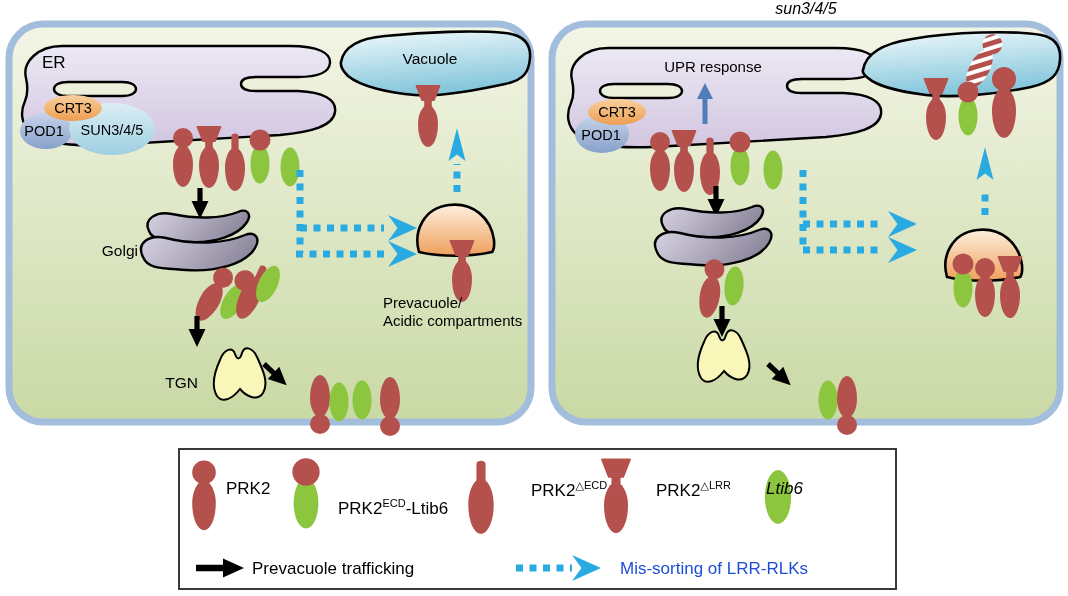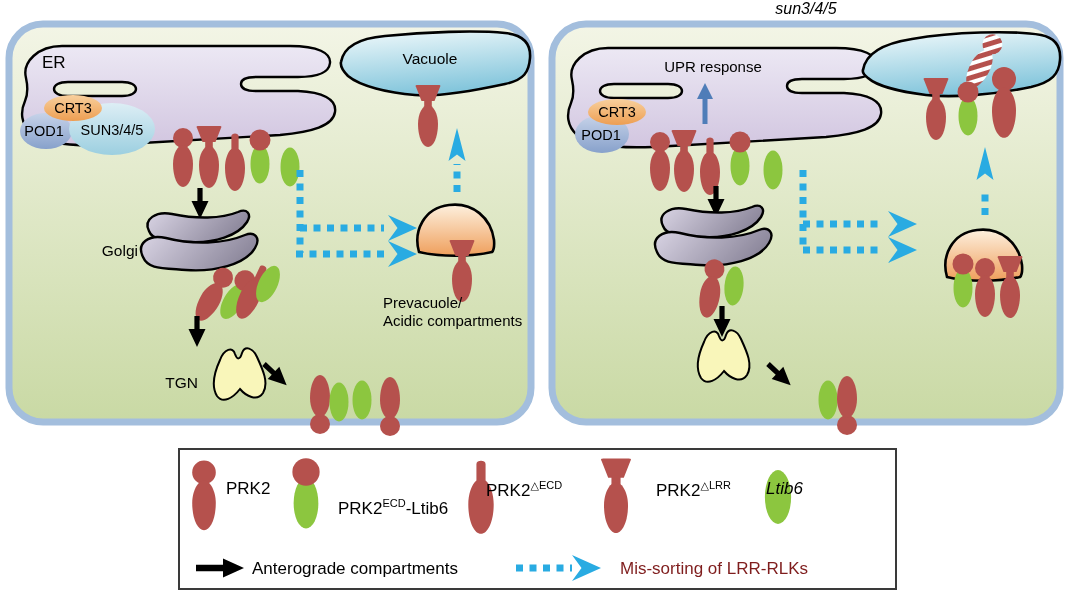--- a/index.html
+++ b/index.html
@@ -7,21 +7,21 @@
          font-family:"Liberation Sans","DejaVu Sans",sans-serif;}
   #legend-box{position:absolute;left:178px;top:448px;width:719px;height:142px;
               border:2px solid #3a3a3a;background:#fff;box-sizing:border-box;z-index:0;}
   svg.main{position:absolute;left:0;top:0;z-index:1;}
   .txt-layer{position:absolute;left:0;top:0;width:100%;height:100%;z-index:2;pointer-events:none;}
   .panel-title{position:absolute;top:0;font-size:16px;color:#000;text-align:center;}
   .panel-title.left{left:8px;width:524px;}
   .panel-title.right{left:552px;width:508px;font-style:italic;}
   .leg-label{position:absolute;font-size:17px;color:#000;white-space:nowrap;}
   .leg-label sup{font-size:11px;}
-  .leg-missort{color:#7f1d1d;}
+  .leg-missort{color:#1d4ed8;}
   text{font-family:"Liberation Sans","DejaVu Sans",sans-serif;fill:#000;}
 </style>
 </head>
 <body>
 
 <div id="stage">
 
   <div id="legend-box"></div>
 
   <svg class="main" width="1068" height="596" viewBox="0 0 1068 596">
@@ -249,26 +249,26 @@
 
   <div class="txt-layer">
     <div class="panel-title right">sun3/4/5</div>
 
     <span class="leg-label" style="left:226px;top:479px;">
       <span>PRK2</span></span>
 
     <span class="leg-label" style="left:338px;top:479px;margin-top:18px;">
       <span>PRK2</span><sup>ECD</sup><span>-Ltib6</span></span>
 
-    <span class="leg-label" style="left:486px;top:479px;">
+    <span class="leg-label" style="left:531px;top:479px;">
       <span>PRK2</span><sup>△ECD</sup></span>
 
     <span class="leg-label" style="left:656px;top:479px;">
       <span>PRK2</span><sup>△LRR</sup></span>
 
     <span class="leg-label" style="left:766px;top:479px;font-style:italic;">
       <span>Ltib6</span></span>
 
-    <span class="leg-label" style="left:252px;top:559px;">Anterograde compartments</span>
+    <span class="leg-label" style="left:252px;top:559px;">Prevacuole trafficking</span>
 
     <span class="leg-label leg-missort" style="left:620px;top:559px;">Mis-sorting of LRR-RLKs</span>
   </div>
 </div>
 
 </body></html>

